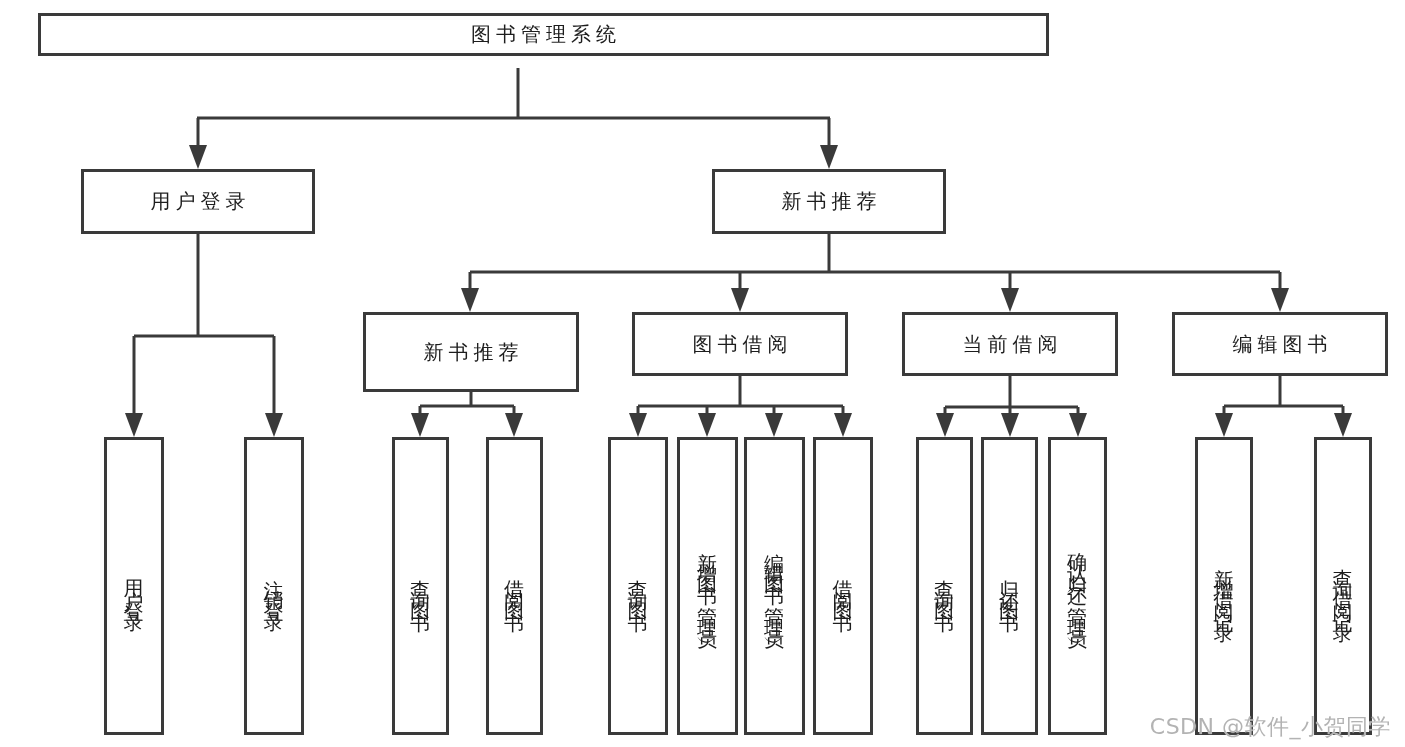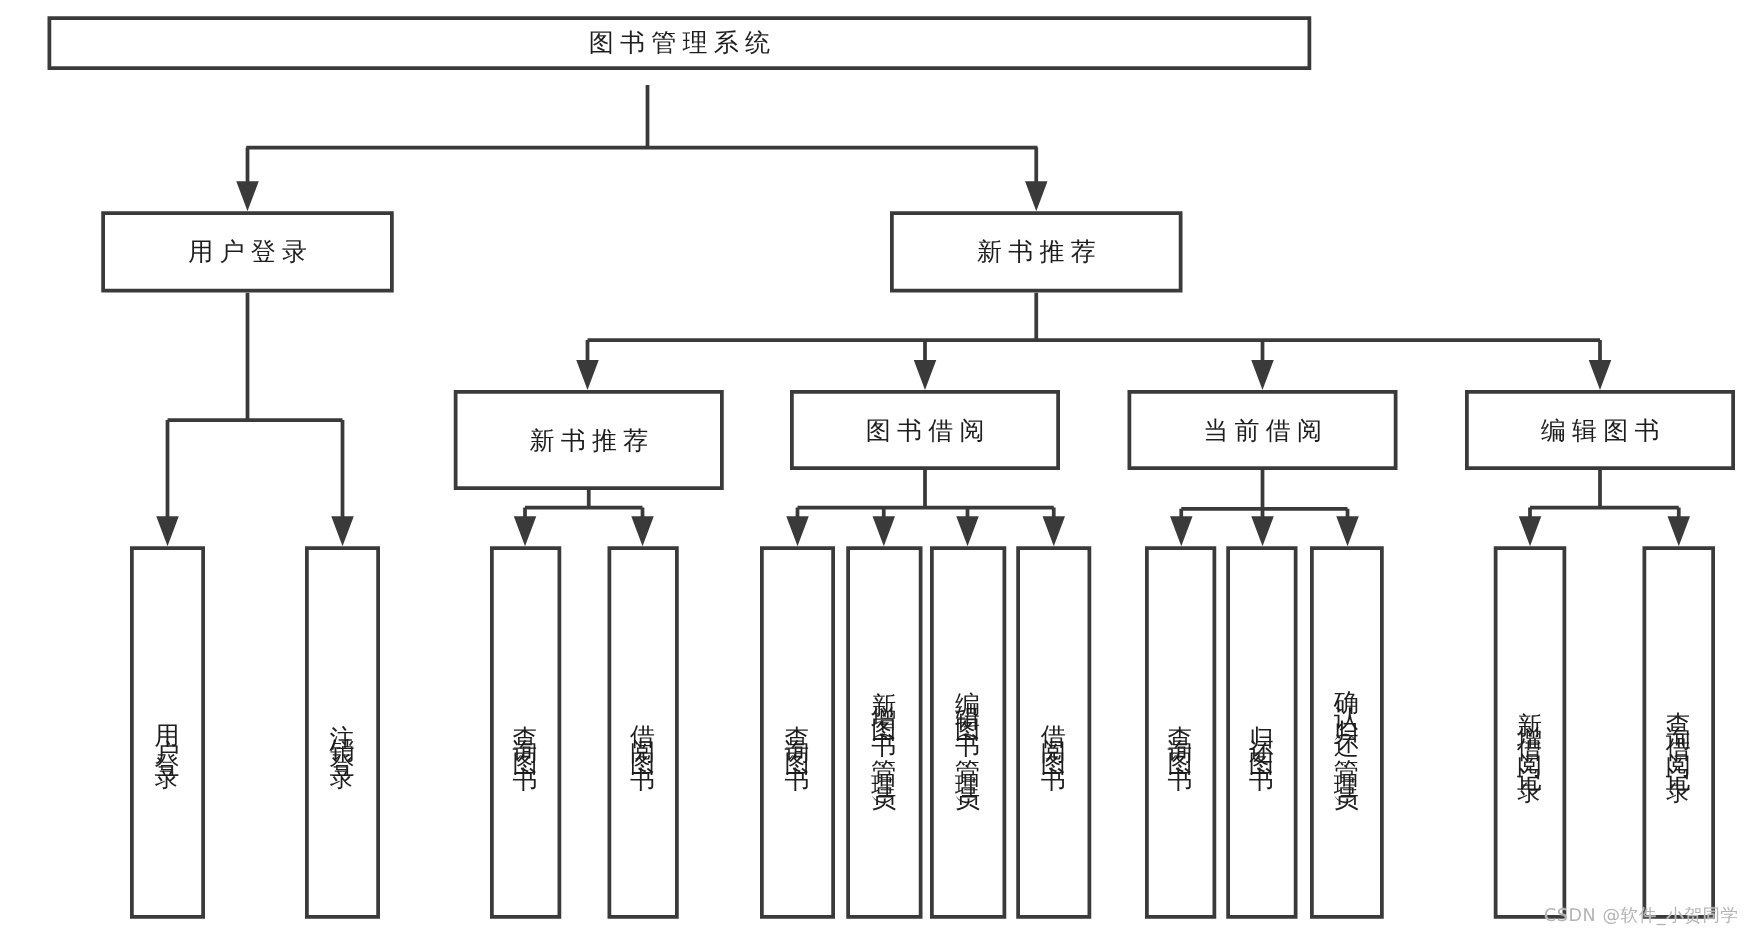--- a/index.html
+++ b/index.html
@@ -39,21 +39,21 @@
     font-size: 20px;
     letter-spacing: 11px;
     line-height: 1;
   }
   .watermark {
     position: absolute;
     right: 14px;
     bottom: 5px;
     z-index: 4;
     color: #b3b3b3;
-    font-size: 14px;
+    font-size: 22px;
     letter-spacing: 0.5px;
     text-shadow: 0 0 1px #ffffff;
     white-space: nowrap;
   }
 </style>
 </head>
 <body>
 
 <div class="canvas">
 

